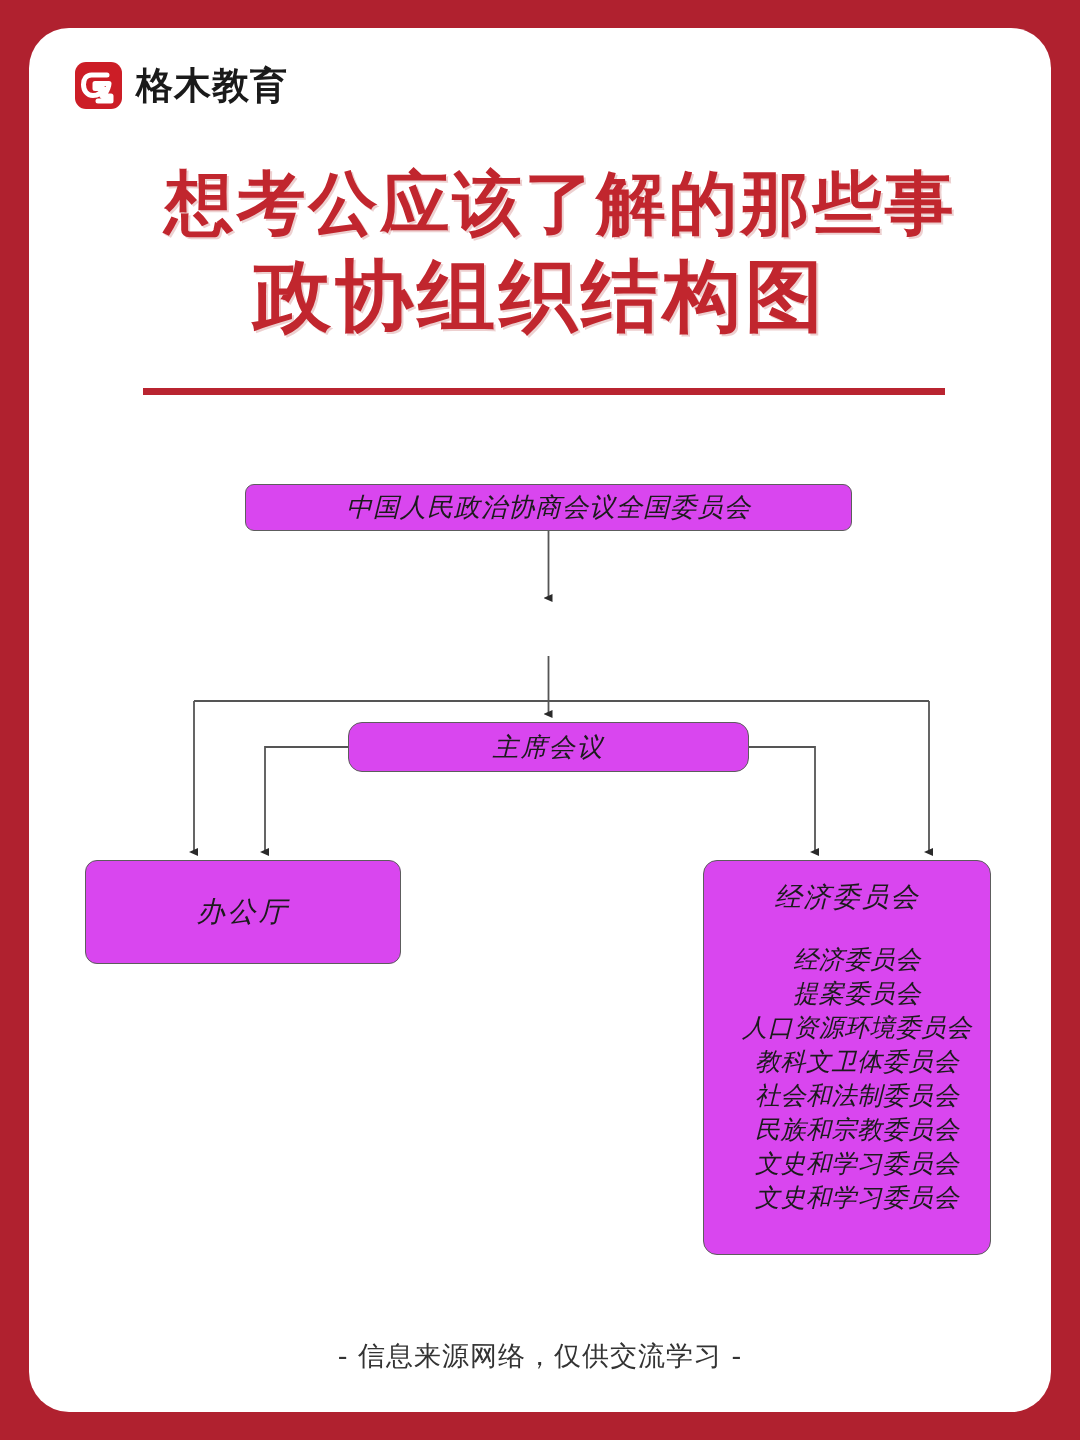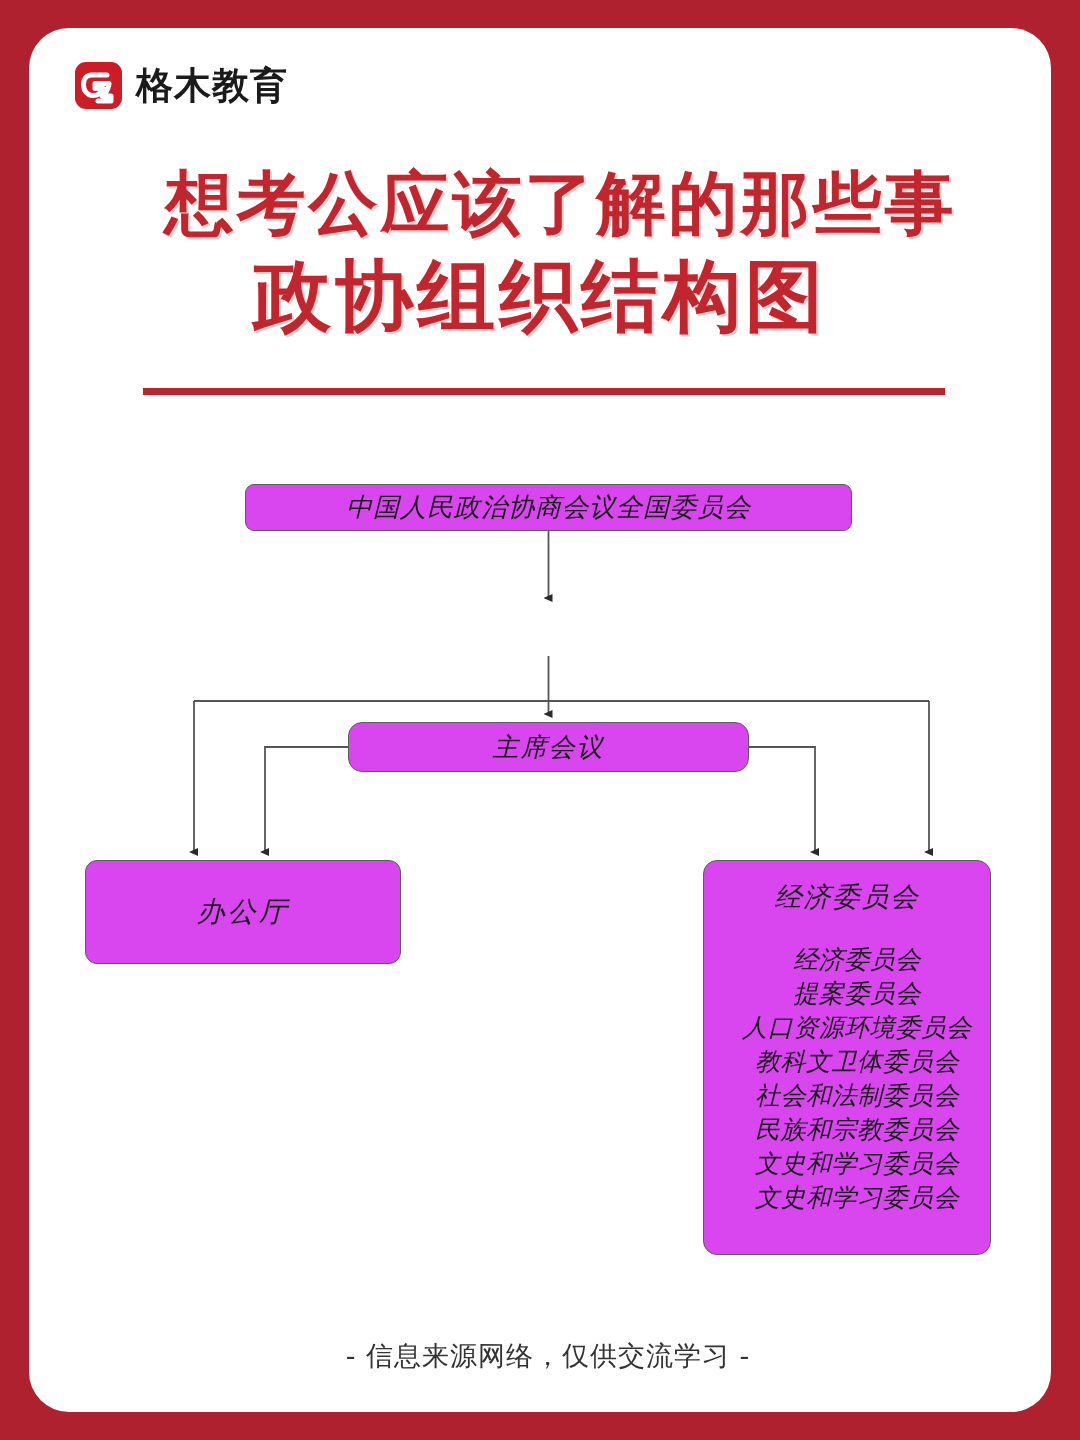--- a/index.html
+++ b/index.html
@@ -177,21 +177,20 @@
   .footer {
     position: absolute;
     left: 0;
     bottom: 38px;
     width: 1022px;
     text-align: center;
     font-family: "DejaVu Sans", "Liberation Sans", sans-serif;
     font-size: 27px;
     color: #333333;
     letter-spacing: 1px;
-    margin-left: 8px;
   }
 </style>
 </head>
 <body>
 
 <div class="poster">
   <div class="card">
 
     <div class="brand">
       <span class="brand-mark">

